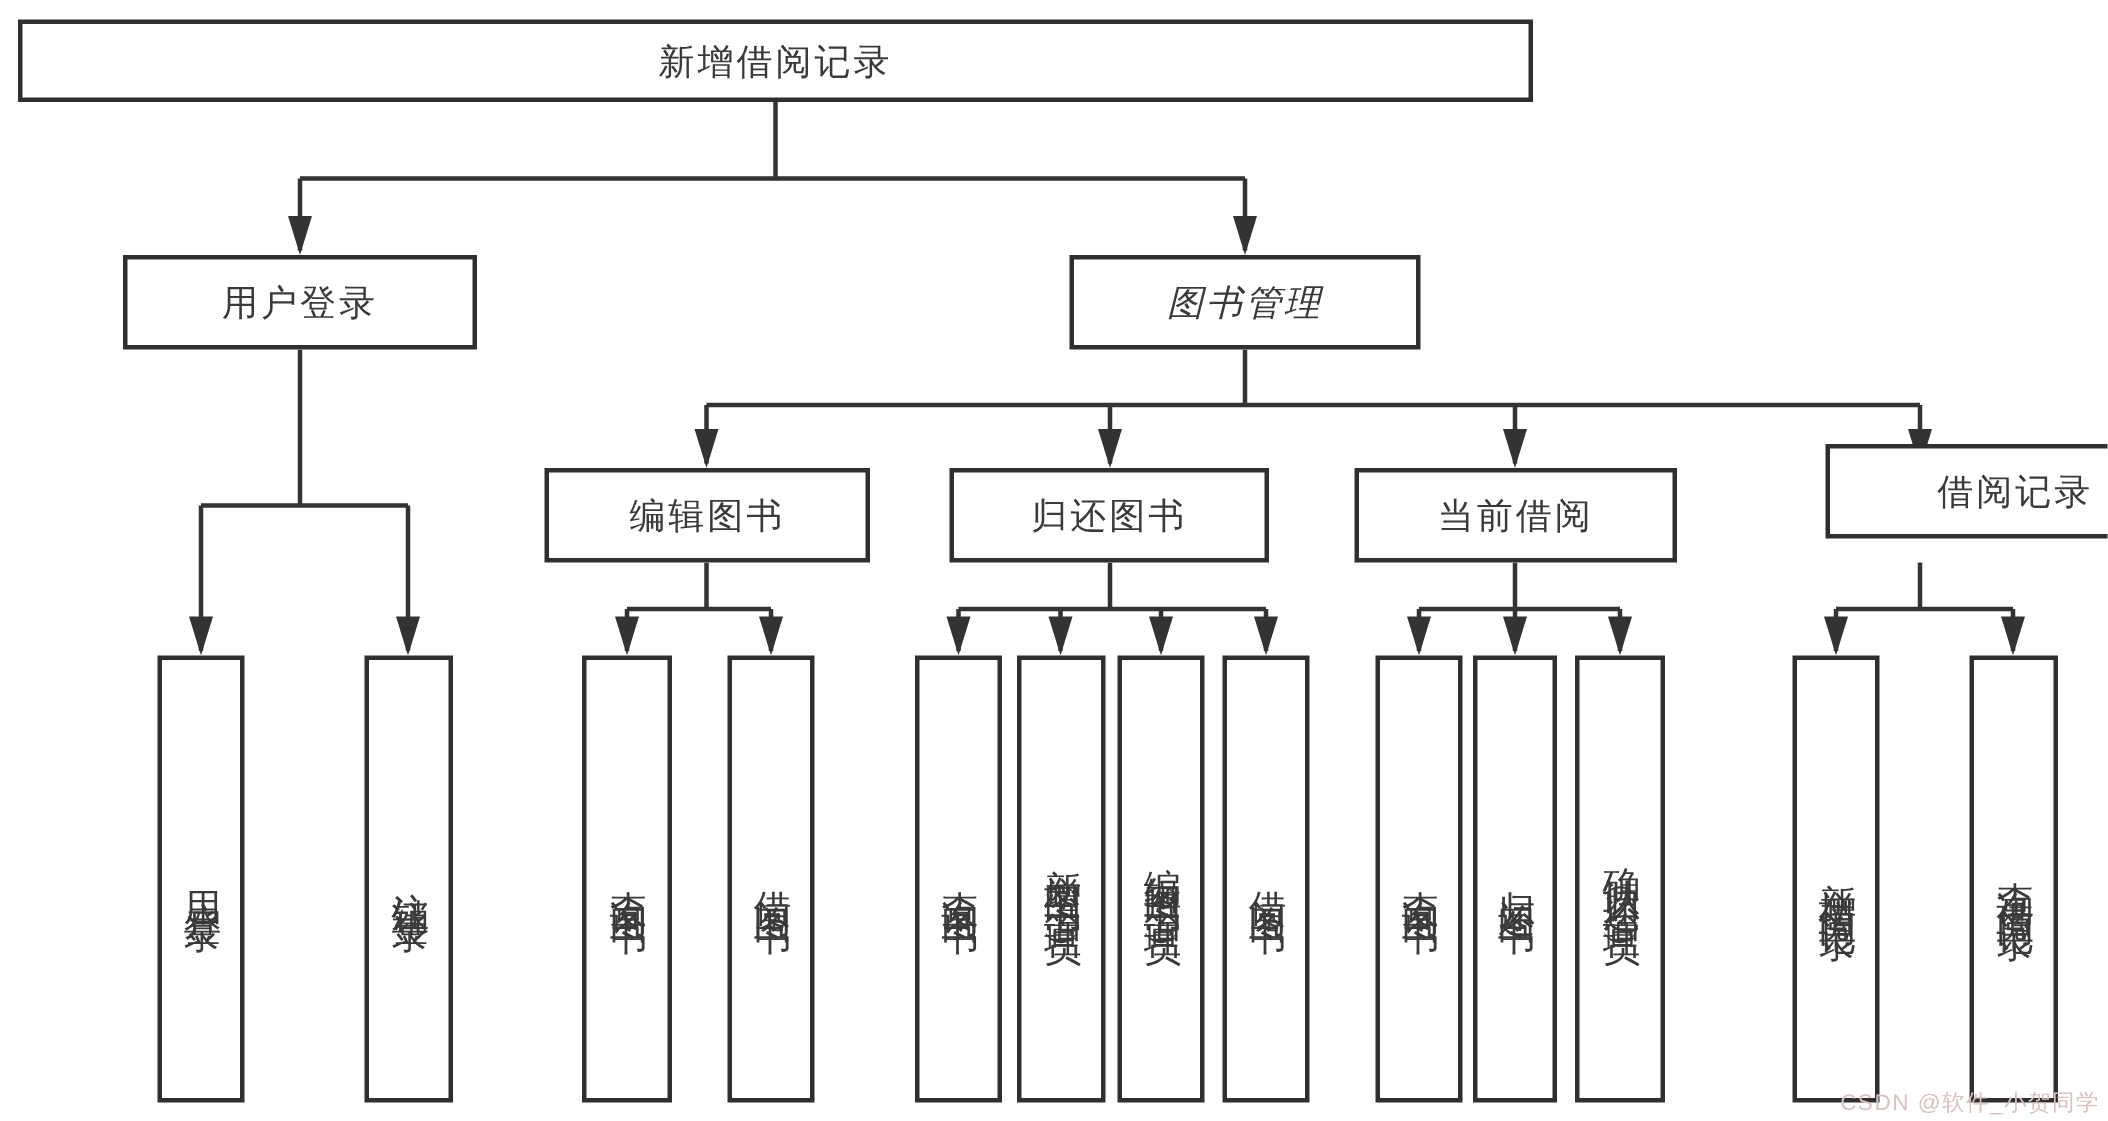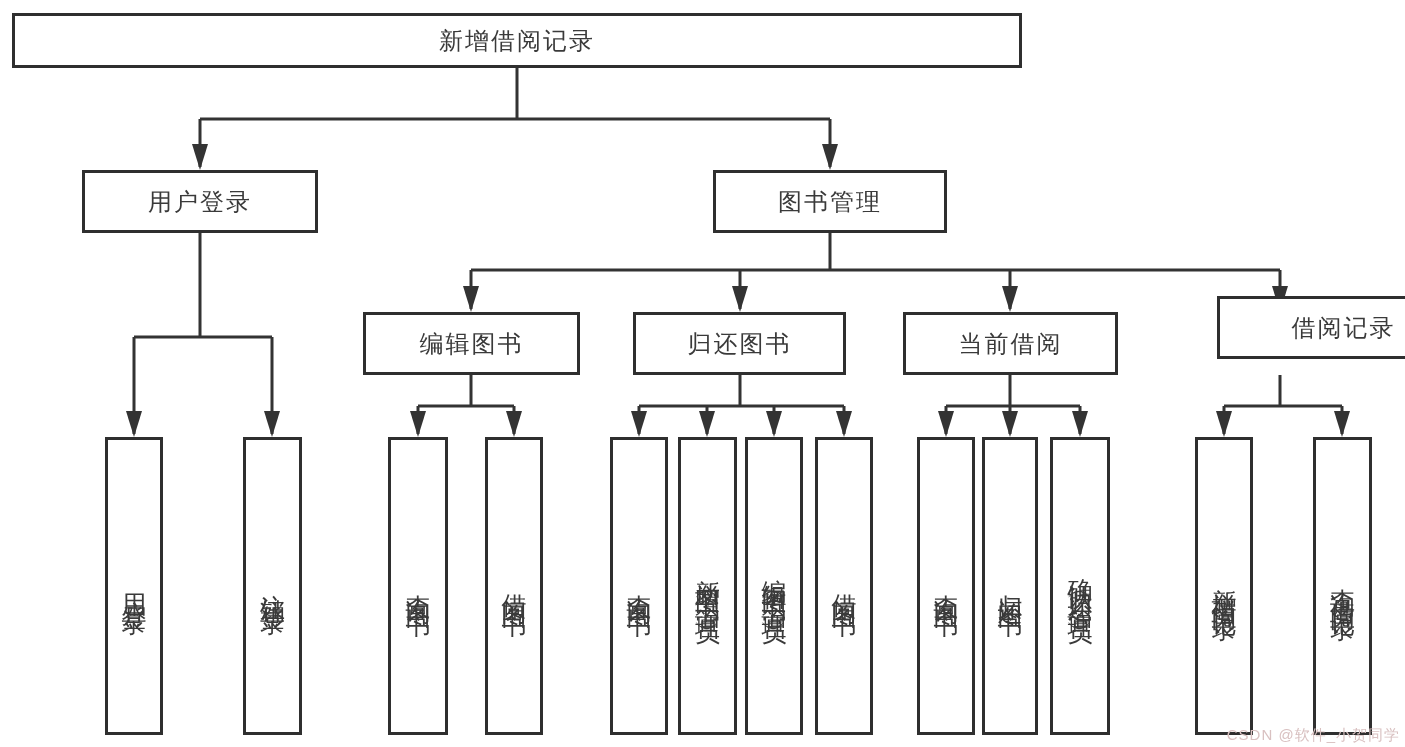--- a/index.html
+++ b/index.html
@@ -105,21 +105,21 @@
     <polygon class="arrow" points="1334,411 1350,411 1342,437"></polygon>
   </svg>
 
   <div class="node hnode" style="left:12px;top:13px;width:1010px;height:55px;">
     <span class="label">新增借阅记录</span>
   </div>
 
   <div class="node hnode" style="left:82px;top:170px;width:236px;height:63px;">
     <span class="label">用户登录</span>
   </div>
-  <div class="node hnode" style="left:713px;top:170px;width:234px;height:63px;">
+  <div class="node hnode" style="left:713px;top:170px;width:234px;height:63px;font-style:italic;">
     <span class="label">图书管理</span>
   </div>
 
   <div class="node hnode" style="left:363px;top:312px;width:217px;height:63px;">
     <span class="label">编辑图书</span>
   </div>
   <div class="node hnode" style="left:633px;top:312px;width:213px;height:63px;">
     <span class="label">归还图书</span>
   </div>
   <div class="node hnode" style="left:903px;top:312px;width:215px;height:63px;">

